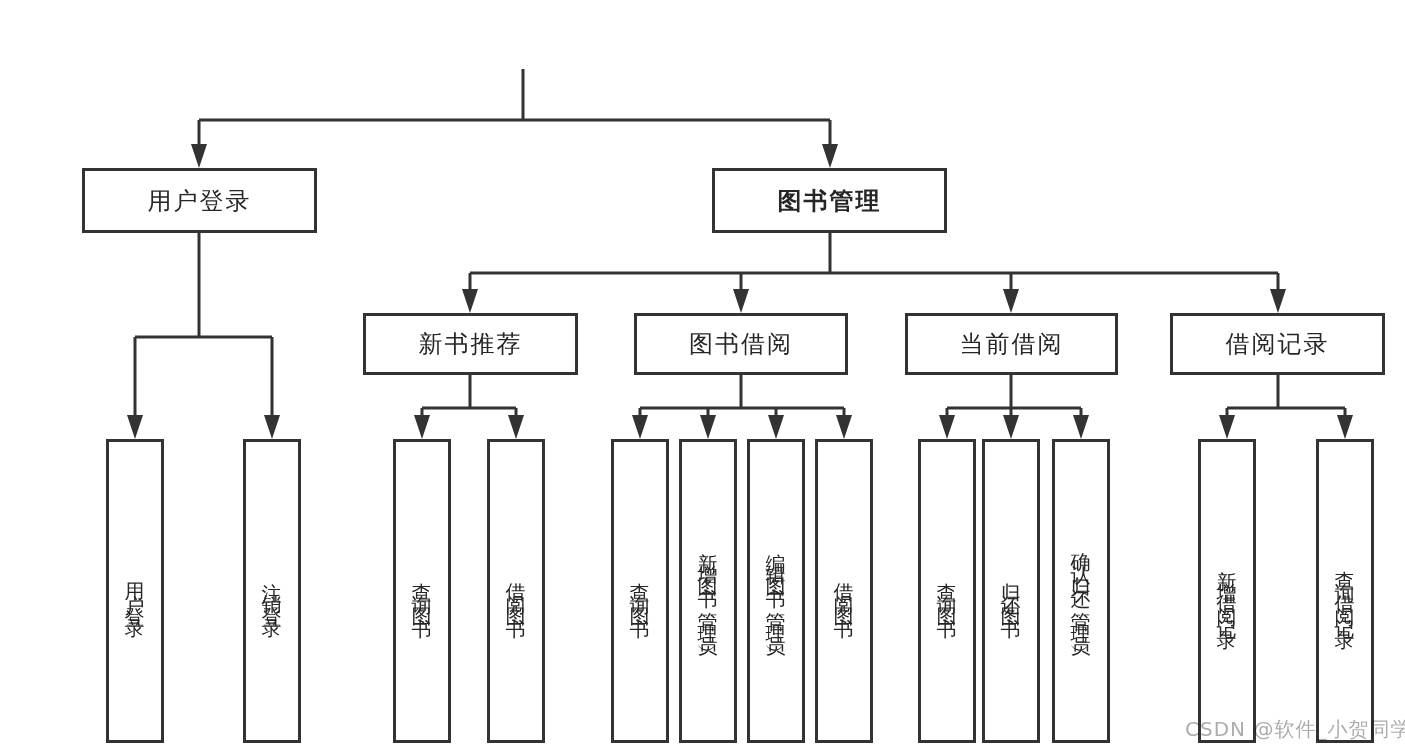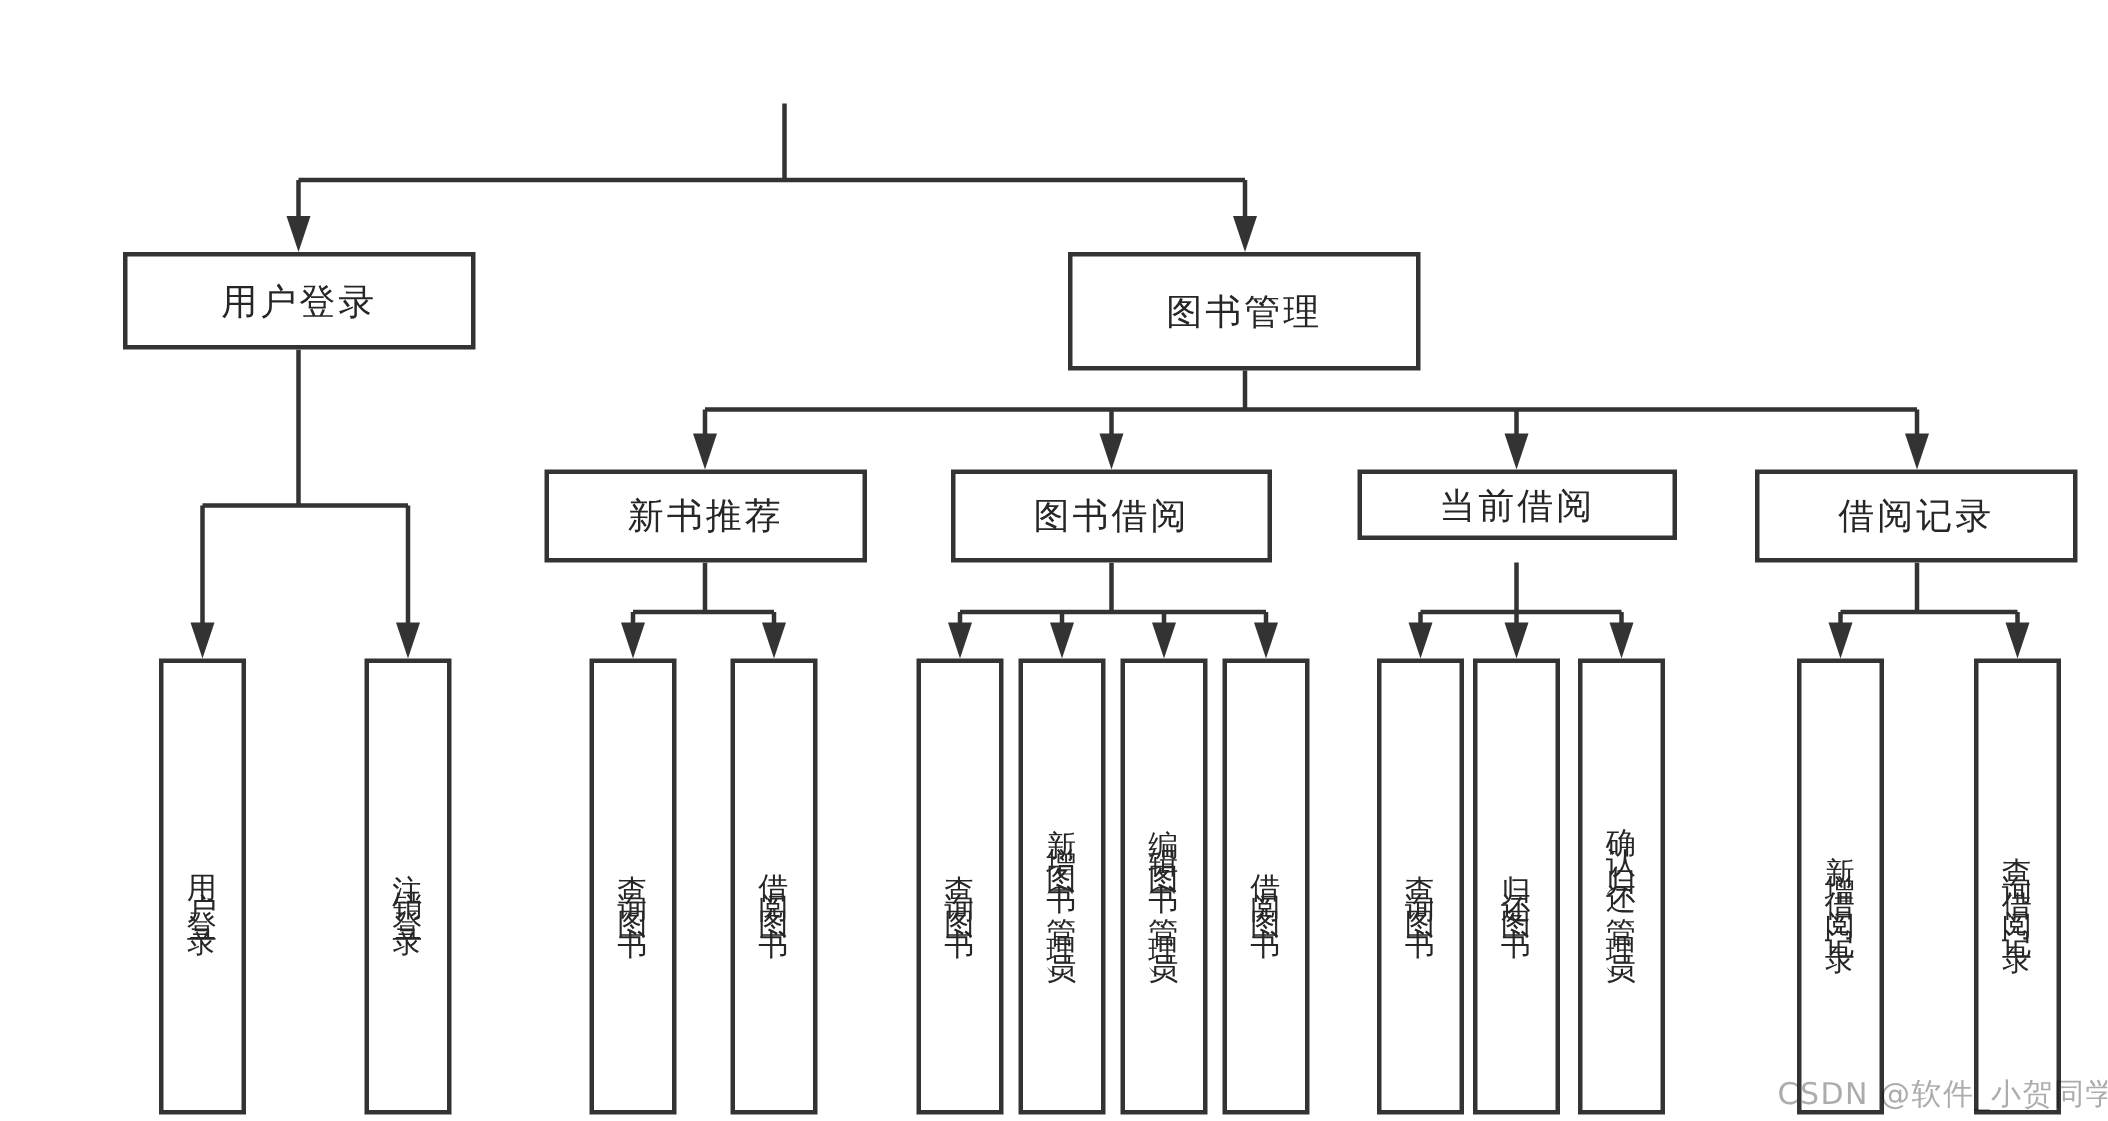--- a/index.html
+++ b/index.html
@@ -64,25 +64,25 @@
         <polygon points="1003,415 1019,415 1011,439"></polygon>
         <polygon points="1073,415 1089,415 1081,439"></polygon>
         <polygon points="1219,415 1235,415 1227,439"></polygon>
         <polygon points="1337,415 1353,415 1345,439"></polygon>
       </g>
     </g>
   </svg>
 
 
   <div class="box hbox" style="left:82px;top:168px;width:235px;height:65px;">用户登录</div>
-  <div class="box hbox" style="left:712px;top:168px;width:235px;height:79px;">图书管理</div>
+  <div class="box hbox" style="left:712px;top:168px;width:235px;height:65px;font-weight:bold;">图书管理</div>
 
   <div class="box hbox" style="left:634px;top:313px;width:214px;height:62px;">图书借阅</div>
   <div class="box hbox" style="left:363px;top:313px;width:215px;height:62px;">新书推荐</div>
-  <div class="box hbox" style="left:905px;top:313px;width:213px;height:47px;">当前借阅</div>
+  <div class="box hbox" style="left:905px;top:313px;width:213px;height:62px;">当前借阅</div>
   <div class="box hbox" style="left:1170px;top:313px;width:215px;height:62px;">借阅记录</div>
 
   <div class="box vbox" style="left:106px;top:439px;width:58px;height:304px;">
     <span class="vlabel">用户登录</span>
   </div>
   <div class="box vbox" style="left:243px;top:439px;width:58px;height:304px;">
     <span class="vlabel">注销登录</span>
   </div>
 
   <div class="box vbox" style="left:393px;top:439px;width:58px;height:304px;">

